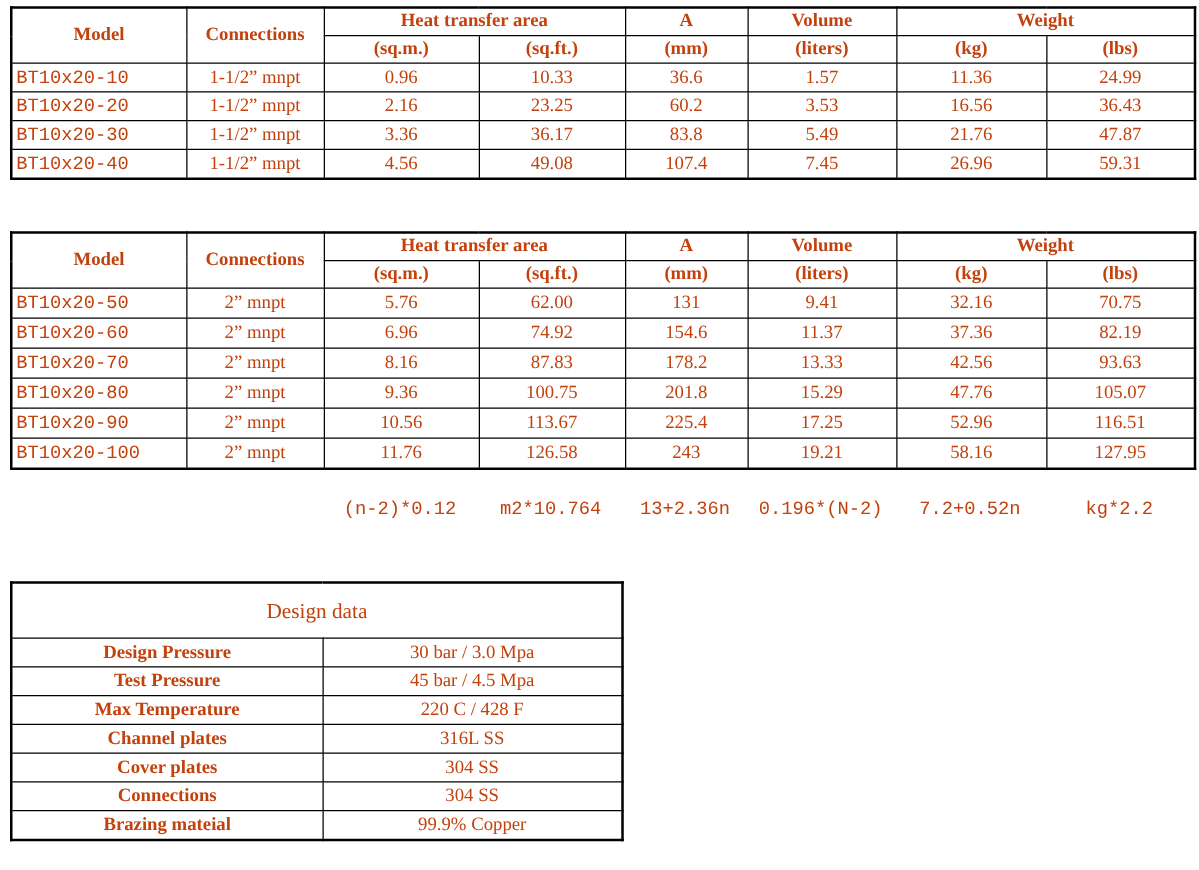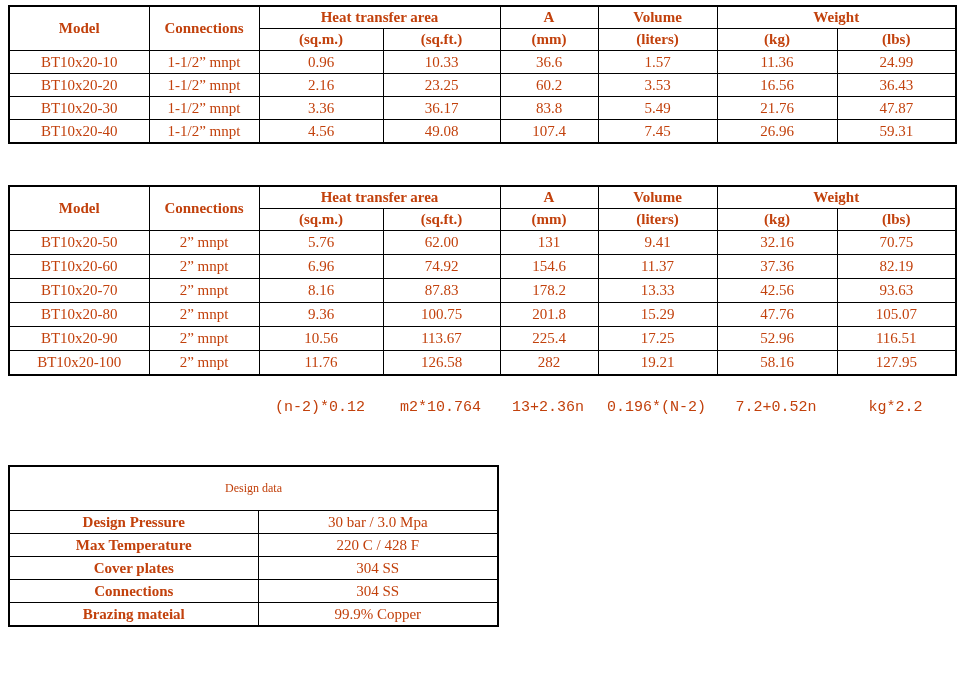--- a/index.html
+++ b/index.html
@@ -35,21 +35,22 @@
     padding: 0 3px;
     text-align: center;
     white-space: nowrap;
     overflow: hidden;
   }
   .spec th {
     font-weight: bold;
     height: 21px;
   }
   .spec td:first-child {
-    text-align: center;
+    text-align: left;
+    font-family: Liberation Mono, monospace;
   }
   .spec-2 td {
     height: 23px;
   }
   
   .c-model   { width: 140px; }
   .c-conn    { width: 110px; }
   .c-sqm     { width: 124px; }
   .c-sqft    { width: 117px; }
   .c-mm      { width: 98px;  }
@@ -57,21 +58,21 @@
   .c-kg      { width: 120px; }
   .c-lbs     { width: 119px; }
   
   .spec-1   { left: 8px; top: 5px;   width: 947px; }
   .spec-2   { left: 8px; top: 185px; width: 947px; }
   .formula  { left: 8px; top: 396px; width: 947px; }
   .formula td { border: none; height: 22px; font-family: Liberation Mono, monospace; }
   .design   { left: 8px; top: 465px; width: 489px; }
   .design thead th {
     font-weight: normal;
-    font-size: 12px;
+    font-size: 17px;
     height: 43px;
   }
   .design td:first-child { text-align: center; font-weight: bold; }
   .d-label { width: 249px; }
   .d-value { width: 240px; }
 </style>
 </head>
 <body>
 
 <div class="page">
@@ -227,21 +228,21 @@
           <td>225.4</td>
           <td>17.25</td>
           <td>52.96</td>
           <td>116.51</td>
         </tr>
         <tr>
           <td>BT10x20-100</td>
           <td>2” mnpt</td>
           <td>11.76</td>
           <td>126.58</td>
-          <td>282</td>
+          <td>243</td>
           <td>19.21</td>
           <td>58.16</td>
           <td>127.95</td>
         </tr>
       </tbody>
   </table>
 
   <table class="formula">
     <colgroup>
       <col class="c-model">
@@ -276,24 +277,32 @@
       <tr>
         <th colspan="2">Design data</th>
       </tr>
     </thead>
     <tbody>
         <tr>
           <td>Design Pressure</td>
           <td>30 bar / 3.0 Mpa</td>
         </tr>
         <tr>
+          <td>Test Pressure</td>
+          <td>45 bar / 4.5 Mpa</td>
+        </tr>
+        <tr>
           <td>Max Temperature</td>
           <td>220 C / 428 F</td>
         </tr>
         <tr>
+          <td>Channel plates</td>
+          <td>316L SS</td>
+        </tr>
+        <tr>
           <td>Cover plates</td>
           <td>304 SS</td>
         </tr>
         <tr>
           <td>Connections</td>
           <td>304 SS</td>
         </tr>
         <tr>
           <td>Brazing mateial</td>
           <td>99.9% Copper</td>

